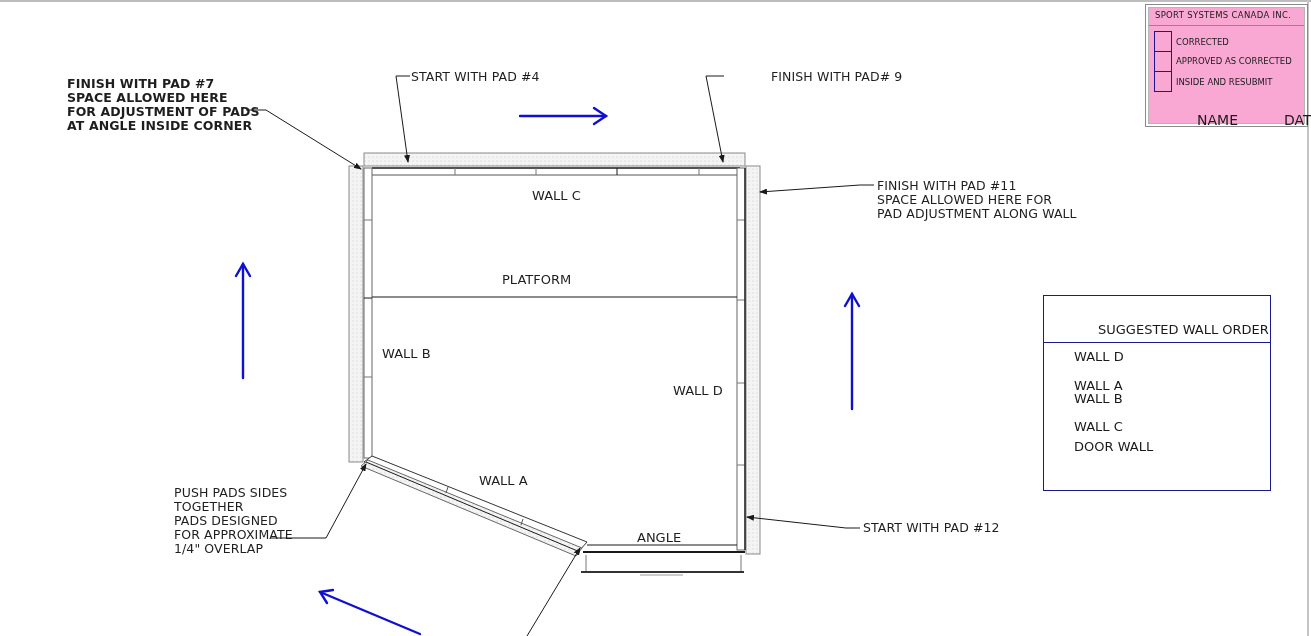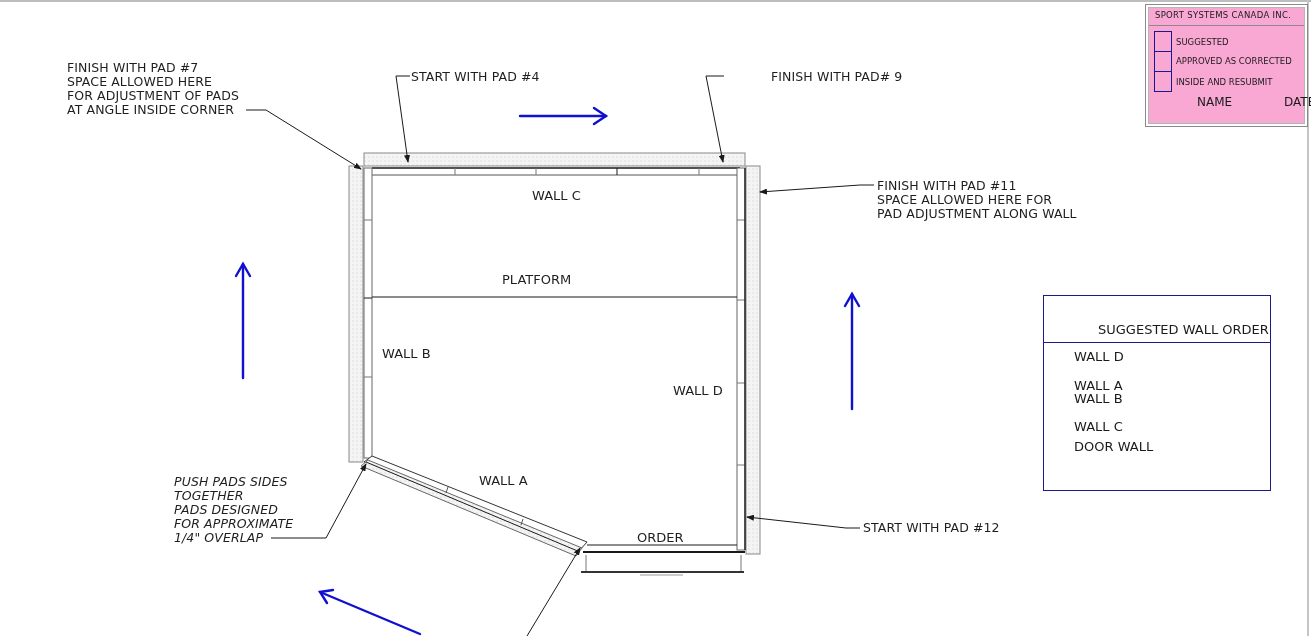--- a/index.html
+++ b/index.html
@@ -11,21 +11,21 @@
   .note { position: absolute; font-size: 12.5px; line-height: 14px; white-space: pre; letter-spacing: 0.1px; color: #1e1e1e; }
   .label { position: absolute; font-size: 13px; line-height: 15px; white-space: pre; color: #1e1e1e; }
 
   
   .stamp { position: absolute; left: 1145px; top: 4px; width: 161px; height: 121px;
            border: 1px solid #8a8a8a; box-shadow: inset 0 0 0 2px #fff, inset 0 0 0 3px #b5b5b5; background: #f9a8d4; }
   .stamp-title { position: absolute; left: 9px; top: 5px; font-size: 8.5px; letter-spacing: 0.3px; white-space: pre; }
   .stamp-rule { position: absolute; left: 3px; right: 3px; top: 20px; height: 1px; background: #8a8a8a; }
   .stamp-box { position: absolute; left: 8px; width: 16px; height: 19px; border: 1px solid #1a1a8c; }
   .stamp-opt { position: absolute; left: 30px; font-size: 8.5px; white-space: pre; }
-  .stamp-foot { position: absolute; top: 90px; font-size: 12px; white-space: pre; padding-left: 45px; }
+  .stamp-foot { position: absolute; top: 107px; font-size: 14px; white-space: pre; padding-left: 45px; }
 
   
   .legend { position: absolute; left: 1043px; top: 295px; width: 226px; height: 194px; border: 1px solid #1a1a8c; }
   .legend-title { position: absolute; left: 30px; top: 26px; font-size: 13px; white-space: pre; margin-left: 24px; }
   .legend-rule { position: absolute; left: 0; right: 0; top: 46px; height: 1px; background: #1a1a8c; }
   .legend-item { position: absolute; left: 30px; font-size: 13px; line-height: 14px; white-space: pre; }
 </style>
 </head>
 <body>
 
@@ -113,48 +113,48 @@
       <line x1="852" y1="409" x2="852" y2="294"></line>
       <polyline points="845,306 852,294 859,306"></polyline>
     </g>
     <g>
       <line x1="420" y1="634" x2="320" y2="592"></line>
       <polyline points="333,590 320,592 327,603"></polyline>
     </g>
   </g>
 </svg>
 
-<div class="note" style="left:67px; top:61px;">FINISH WITH PAD #7
+<div class="note" style="left:67px; top:77px;font-weight:bold;">FINISH WITH PAD #7
 SPACE ALLOWED HERE
 FOR ADJUSTMENT OF PADS
 AT ANGLE INSIDE CORNER</div>
 <div class="note" style="left:411px; top:70px;">START WITH PAD #4</div>
 <div class="note" style="left:727px; top:70px;margin-left:44px;">FINISH WITH PAD# 9</div>
 <div class="note" style="left:877px; top:179px;">FINISH WITH PAD #11
 SPACE ALLOWED HERE FOR
 PAD ADJUSTMENT ALONG WALL</div>
-<div class="note" style="left:174px; top:475px;font-style:italic;">PUSH PADS SIDES
+<div class="note" style="left:174px; top:486px;">PUSH PADS SIDES
 TOGETHER
 PADS DESIGNED
 FOR APPROXIMATE
 1/4" OVERLAP</div>
 <div class="note" style="left:863px; top:521px;">START WITH PAD #12</div>
 
 <div class="label" style="left:532px; top:188px;">WALL C</div>
 <div class="label" style="left:502px; top:272px;">PLATFORM</div>
 <div class="label" style="left:382px; top:346px;">WALL B</div>
 <div class="label" style="left:673px; top:383px;">WALL D</div>
 <div class="label" style="left:479px; top:473px;">WALL A</div>
-<div class="label" style="left:637px; top:530px;">ORDER</div>
+<div class="label" style="left:637px; top:530px;">ANGLE</div>
 
 <div class="stamp">
   <div class="stamp-title">SPORT SYSTEMS CANADA INC.</div>
   <div class="stamp-rule"></div>
   <div class="stamp-box" style="top:26px;"></div>
-  <div class="stamp-opt" style="top:32px;">SUGGESTED</div>
+  <div class="stamp-opt" style="top:32px;">CORRECTED</div>
   <div class="stamp-box" style="top:46px;"></div>
   <div class="stamp-opt" style="top:51px;text-align:right;">APPROVED AS CORRECTED</div>
   <div class="stamp-box" style="top:66px;"></div>
   <div class="stamp-opt" style="top:72px;">INSIDE AND RESUBMIT</div>
   <div class="stamp-foot" style="left:6px;">NAME</div>
   <div class="stamp-foot" style="left:93px;">DATE</div>
 </div>
 
 <div class="legend">
   <div class="legend-title">SUGGESTED WALL ORDER</div>

